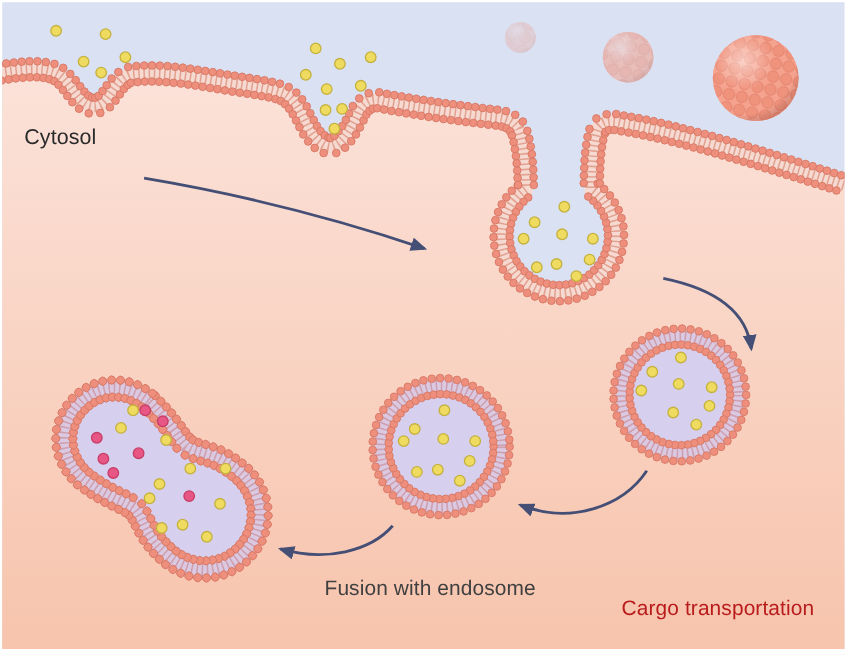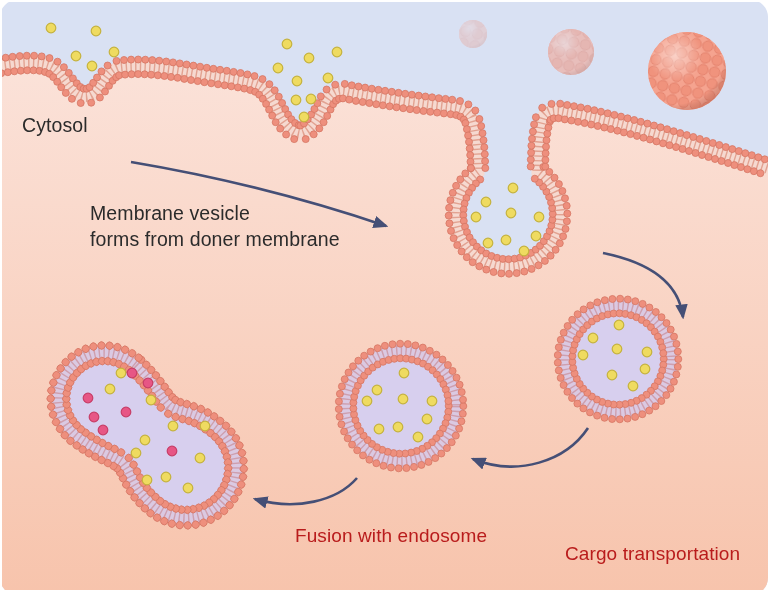--- a/index.html
+++ b/index.html
@@ -1,17 +1,17 @@
 <!DOCTYPE html>
 <html><head>
 <meta charset="utf-8">
 <style>
   html,body{margin:0;padding:0;background:#ffffff;}
   #stage{position:relative;width:768px;height:595px;background:#ffffff;overflow:hidden;
-         font-family:"Liberation Sans", sans-serif;border-radius:17px;}
+         font-family:"Liberation Sans", sans-serif;}
   #scene{position:absolute;left:0;top:0;}
   .lbl{position:absolute;color:#2b2b2b;white-space:pre-line;line-height:1.32;letter-spacing:.1px;}
 </style>
 </head>
 <body>
 
 <div id="stage">
   <svg id="scene" width="768" height="595" viewBox="0 0 768 595">
       <defs>
         <linearGradient id="pinkGrad" x1="0" y1="0" x2="0" y2="1">
@@ -834,17 +834,15 @@
           <circle cx="126" cy="412" r="4.8"></circle>
           <circle cx="172" cy="451" r="4.8"></circle>
         </g>
         <path d="M 131 162 Q 262 184 386 226" fill="none" stroke="#454F76" stroke-width="2.6" marker-end="url(#ah)"></path>
         <path d="M 603 253 C 652 263 679 284 683 317" fill="none" stroke="#454F76" stroke-width="2.6" marker-end="url(#ah)"></path>
         <path d="M 588 428 C 566 461 518 477 473 459" fill="none" stroke="#454F76" stroke-width="2.6" marker-end="url(#ah)"></path>
         <path d="M 357 478 C 337 501 296 511 255 499" fill="none" stroke="#454F76" stroke-width="2.6" marker-end="url(#ah)"></path>
       </g>
     </svg>
   <div class="lbl" style="left: 22px; top: 113px; font-size: 19.5px; color: rgb(43, 43, 43);">Cytosol</div>
-  <div class="lbl" style="left: 90px; top: 201px; font-size: 19.5px; color: rgb(43, 43, 43);">Membrane vesicle
-forms from doner membrane</div>
-  <div class="lbl" style="left: 295px; top: 523px; font-size: 19px; color: #b91c1c;">Fusion with endosome</div>
+  <div class="lbl" style="left: 295px; top: 523px; font-size: 19px; color: #404040;">Fusion with endosome</div>
   <div class="lbl" style="left: 565px; top: 541px; font-size: 19px; color: #b91c1c;">Cargo transportation</div>
 </div>
 
 </body></html>

